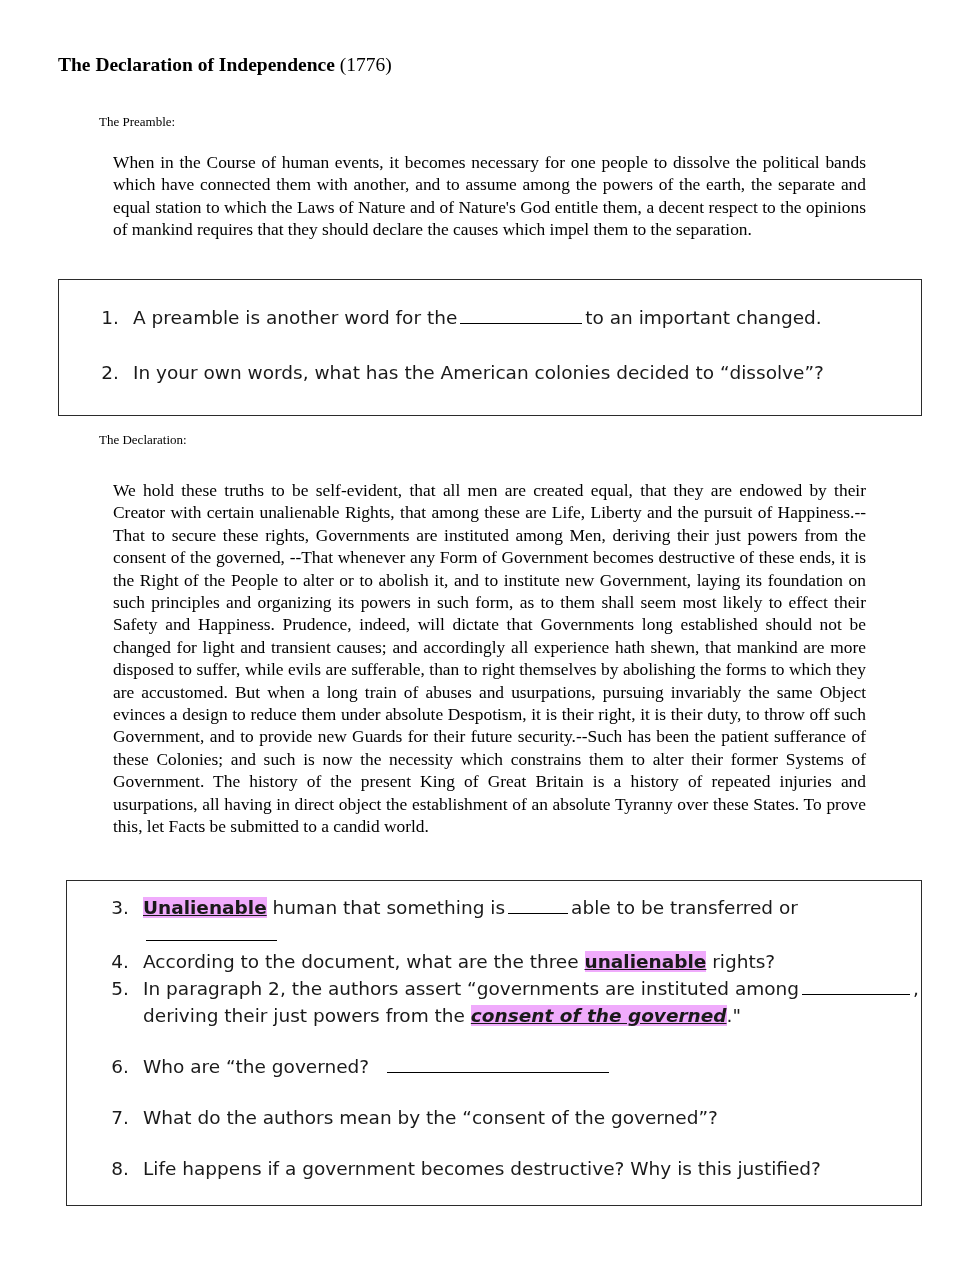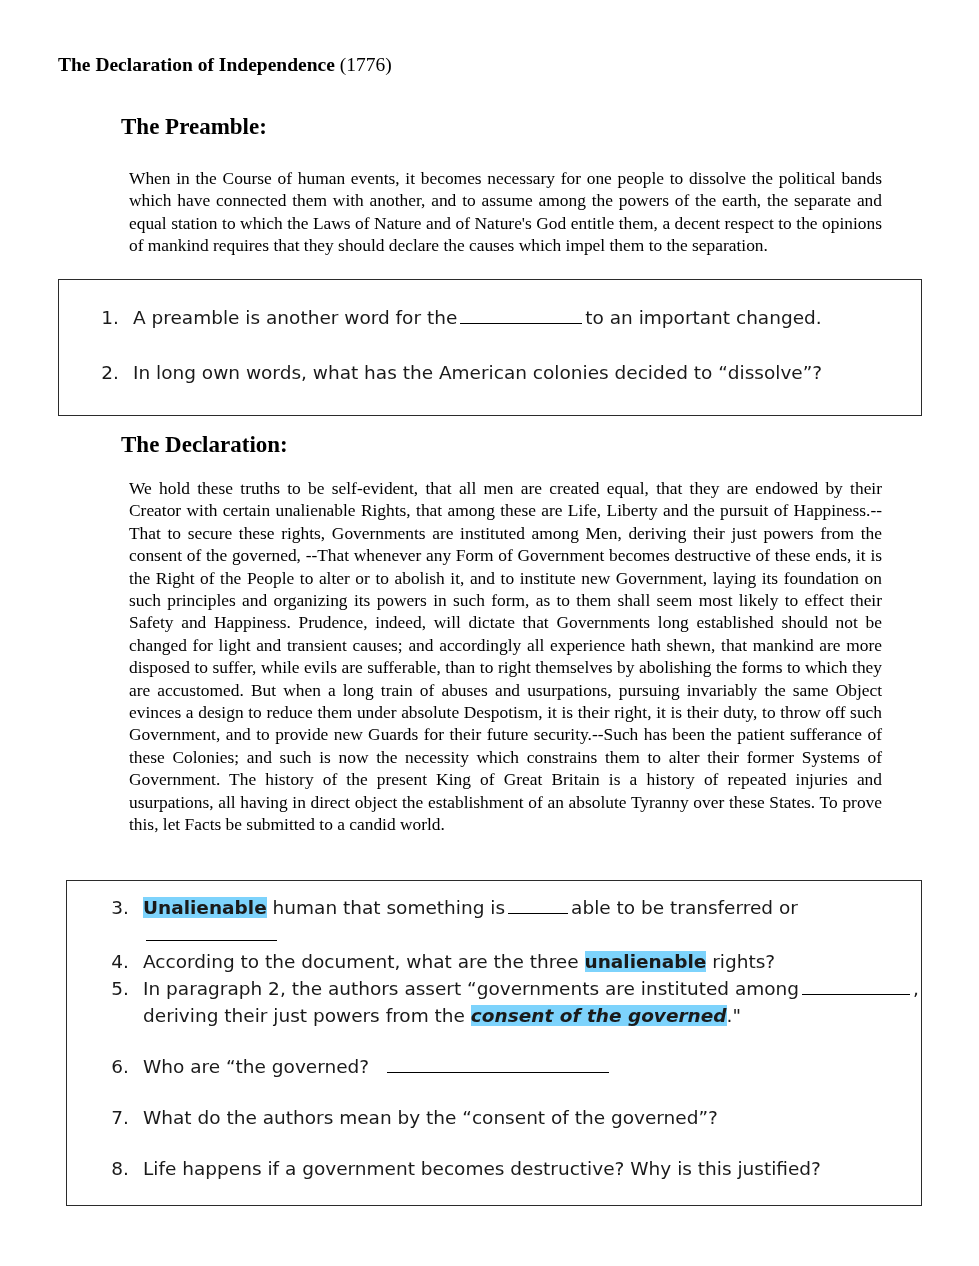--- a/index.html
+++ b/index.html
@@ -35,44 +35,44 @@
     font-size: 19.5px;
     line-height: 1.15;
     white-space: nowrap;
   }
   .doc-title .t-main { font-weight: bold; }
   .doc-title .t-year { font-weight: normal; }
 
   
   .section-heading {
     position: absolute;
-    left: 121px;
-    font-family: "Liberation Serif", "DejaVu Serif", serif;
-    font-size: 23px;
-    font-weight: bold;
+    left: 99px;
+    font-family: "Liberation Serif", "DejaVu Serif", serif;
+    font-size: 13px;
+    font-weight: normal;
     white-space: nowrap;
   }
   #preamble-heading { top: 114px; }
   #declaration-heading { top: 432px; text-align: right; }
 
   
   .passage {
     position: absolute;
     left: 113px;
     width: 753px;
     font-family: "Liberation Serif", "DejaVu Serif", serif;
     font-size: 17.4px;
     line-height: 22.4px;
     text-align: justify;
     text-justify: inter-word;
-    margin: 16px;
+    margin: 0;
     hyphens: none;
   }
   #preamble-text { top: 151px; }
-  #declaration-text { top: 461px; }
+  #declaration-text { top: 479px; }
 
   
   .qbox {
     position: absolute;
     border: 1.6px solid #2b2b2b;
     background: #ffffff;
   }
   #qbox-1 {
     left: 58px;
     top: 279px;
@@ -119,22 +119,23 @@
 
   #qbox-2 .qlist {
     margin-top: 13px;
     margin-left: 32px;
   }
   #qbox-2 .qitem { margin-bottom: 0px; }
   #qbox-2 .qitem.gap-before { margin-top: 24px; }
 
   
   .hl {
-    background: #7dd3fc;
+    background: #f0abfc;
     font-weight: bold;
+    text-decoration: underline;
   }
   .hl.ital { font-style: italic; }
 
   
   .blank {
     display: inline-block;
     border-bottom: 1.6px solid #000;
     vertical-align: baseline;
     height: 0.82em;
     margin: 0 3px;
@@ -161,21 +162,21 @@
   <div class="qbox" id="qbox-1">
     <ol class="qlist">
 
       <li class="qitem">
         <span class="qnum">1.</span>
         <span class="qtext"><span>A preamble is another word for the</span><span class="blank blank-lg"></span><span>to an important changed.</span></span>
       </li>
 
       <li class="qitem">
         <span class="qnum">2.</span>
-        <span class="qtext">In long own words, what has the American colonies decided to “dissolve”?</span>
+        <span class="qtext">In your own words, what has the American colonies decided to “dissolve”?</span>
       </li>
 
     </ol>
   </div>
 
   <div class="section-heading" id="declaration-heading">The Declaration:</div>
 
   <p class="passage" id="declaration-text">We hold these truths to be self-evident, that all men are created equal, that they are endowed by their Creator with certain unalienable Rights, that among these are Life, Liberty and the pursuit of Happiness.--That to secure these rights, Governments are instituted among Men, deriving their just powers from the consent of the governed, --That whenever any Form of Government becomes destructive of these ends, it is the Right of the People to alter or to abolish it, and to institute new Government, laying its foundation on such principles and organizing its powers in such form, as to them shall seem most likely to effect their Safety and Happiness. Prudence, indeed, will dictate that Governments long established should not be changed for light and transient causes; and accordingly all experience hath shewn, that mankind are more disposed to suffer, while evils are sufferable, than to right themselves by abolishing the forms to which they are accustomed. But when a long train of abuses and usurpations, pursuing invariably the same Object evinces a design to reduce them under absolute Despotism, it is their right, it is their duty, to throw off such Government, and to provide new Guards for their future security.--Such has been the patient sufferance of these Colonies; and such is now the necessity which constrains them to alter their former Systems of Government. The history of the present King of Great Britain is a history of repeated injuries and usurpations, all having in direct object the establishment of an absolute Tyranny over these States. To prove this, let Facts be submitted to a candid world.</p>
 
   <div class="qbox" id="qbox-2">

